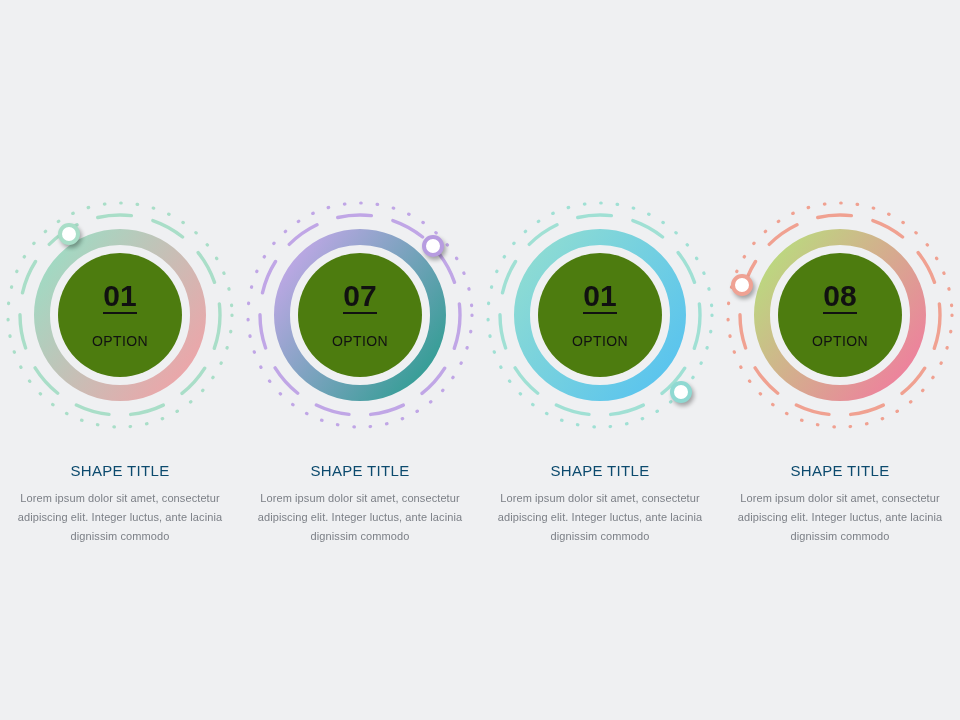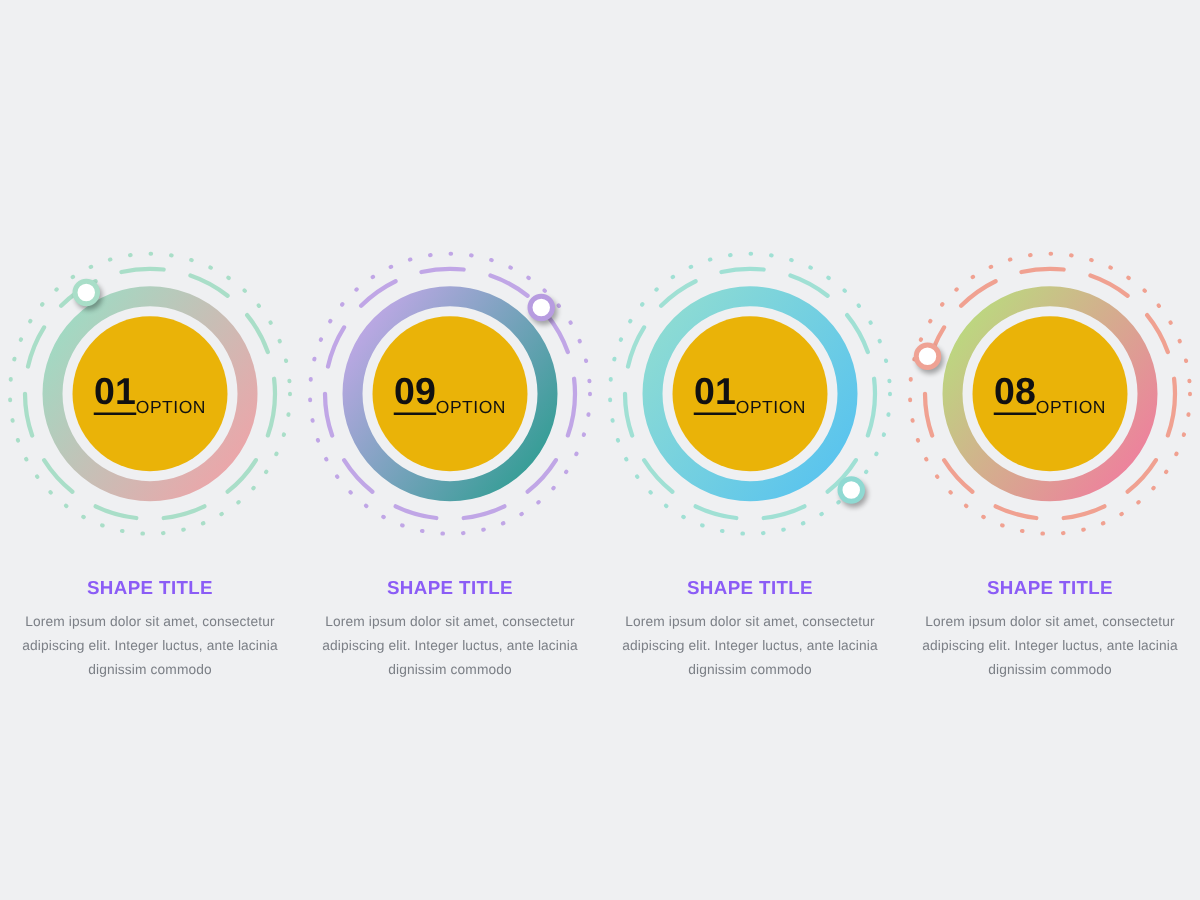--- a/index.html
+++ b/index.html
@@ -39,23 +39,23 @@
   .rings-svg {
     position:absolute;
     top:0; left:0;
     width:240px; height:230px;
     overflow:visible;
   }
   .center-disc {
     position:absolute;
     width:124px; height:124px;
     border-radius:50%;
-    background:#eab308;
+    background:#4d7c0f;
     display:flex;
-    flex-direction:row;
+    flex-direction:column;
     align-items:center;
     justify-content:center;
     z-index:4;
   }
   .num {
     font-size:30px;
     font-weight:bold;
     color:#111111;
     letter-spacing:0px;
     line-height:30px;
@@ -79,22 +79,22 @@
     box-shadow:2px 3px 4px rgba(0,0,0,0.32);
   }
   
   .textblock {
     width:230px;
     text-align:center;
     margin-top:32px;
   }
   .shape-title {
     font-size:15px;
-    font-weight:bold;
-    color:#8b5cf6;
+    font-weight:normal;
+    color:#0c4a6e;
     letter-spacing:0.3px;
     line-height:18px;
   }
   .body-text {
     margin-top:9px;
     font-size:11px;
     color:#7b7f86;
     line-height:19px;
     letter-spacing:0.1px;
     padding:0 8px;
@@ -147,21 +147,21 @@
           </defs>
 
           <circle cx="120" cy="115" r="112" fill="none" stroke="#c0a6e6" stroke-width="3.2" stroke-linecap="round" stroke-dasharray="0.5 16"></circle>
 
           <circle cx="120" cy="115" r="100" fill="none" stroke="#c0a6e6" stroke-width="3.4" stroke-linecap="round" stroke-dasharray="34 22"></circle>
 
           <circle cx="120" cy="115" r="78" fill="none" stroke="url(#grad1)" stroke-width="16"></circle>
         </svg>
 
         <div class="center-disc">
-          <div class="num">09</div>
+          <div class="num">07</div>
           <div class="opt">OPTION</div>
         </div>
 
         <div class="marker" style="left:182px; top:35px;
                     border:4px solid #b79ce0;"></div>
       </div>
 
       <div class="textblock">
         <div class="shape-title">SHAPE TITLE</div>
         <div class="body-text">Lorem ipsum dolor sit amet, consectetur adipiscing elit. Integer luctus, ante lacinia dignissim commodo</div>

